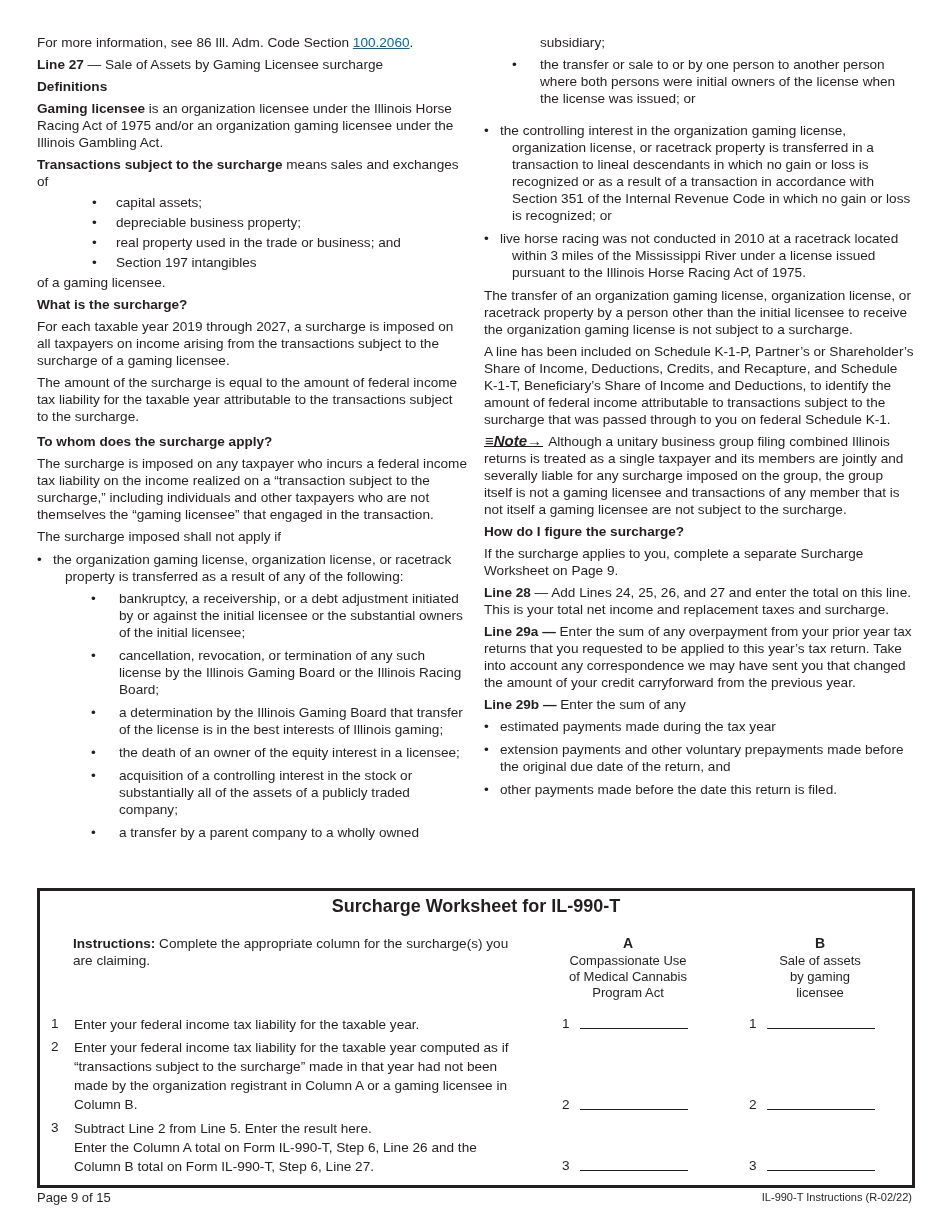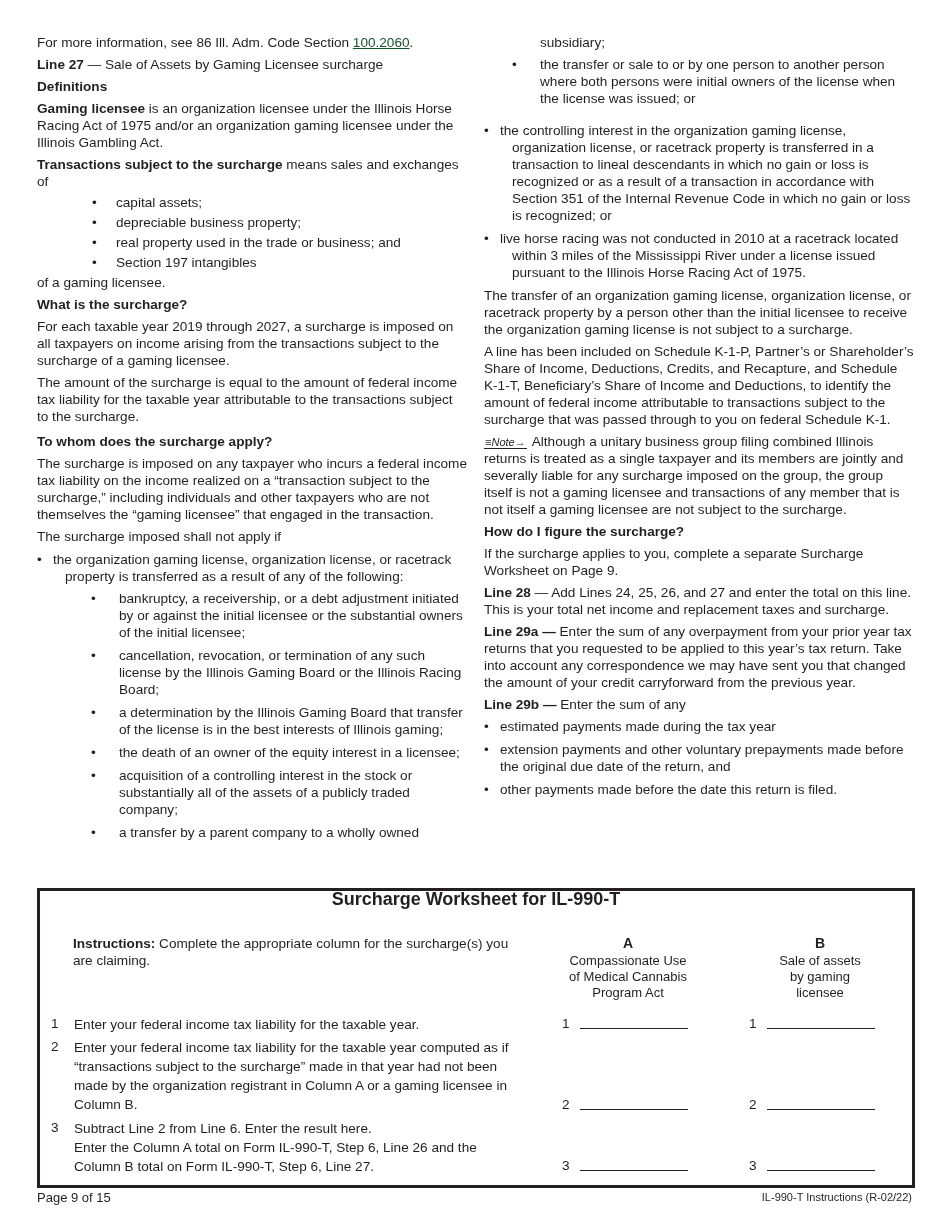--- a/index.html
+++ b/index.html
@@ -7,49 +7,49 @@
     width: 950px; height: 1230px; position: relative; overflow: hidden;
     font-family: "Liberation Sans", sans-serif; color: #231f20;
     font-size: 13.6px; line-height: 17px;
   }
   .col { position: absolute; top: 34px; width: 430px; }
   #col-left { left: 37px; }
   #col-right { left: 484px; width: 430px; }
   p { margin: 0 0 5px 0; }
   b { font-weight: bold; }
   .h { text-align: left; font-weight: bold; margin: 0 0 5px 0; }
-  a.link { color: #14532d; }
+  a.link { color: #0369a1; }
   ul { list-style: none; margin: 0; padding: 0; }
   
   .deflist li { position: relative; padding-left: 79px; margin-bottom: 3px; }
   .deflist li::before { content: "•"; position: absolute; left: 55px; }
   
   .outer > li { position: relative; padding-left: 28px; text-indent: -12px; margin-bottom: 6px; }
   .outer > li > .btext { display: block; }
   .outer > li::before { content: "•"; position: absolute; left: 0; text-indent: 0; }
   
   .inner { margin-top: 5px; }
   .inner li { position: relative; padding-left: 54px; text-indent: 0; margin-bottom: 6px; }
   .inner li::before { content: "•"; position: absolute; left: 26px; }
   .inner li .t1 { display: block; text-indent: 0; }
   .rightcont { padding-left: 56px; margin-bottom: 5px; }
   .inner-r li { position: relative; padding-left: 56px; margin-bottom: 15px; }
   .inner-r li::before { content: "•"; position: absolute; left: 28px; }
   .simple li { position: relative; padding-left: 16px; margin-bottom: 6px; }
   .simple li::before { content: "•"; position: absolute; left: 0; }
   .note-icon {
-    display: inline-block; font-style: italic; font-weight: normal; font-size: 11px;
+    display: inline-block; font-style: italic; font-weight: bold; font-size: 15px;
     border-bottom: 1.5px solid #231f20; line-height: 11px; padding: 0 1px; margin-right: 2px;
   }
   
   #worksheet {
     position: absolute; left: 37px; top: 888px; width: 872px; height: 294px;
     border: 3px solid #231f20; box-sizing: content-box;
   }
-  #ws-title { position: absolute; top: 0; left: 0; width: 100%; text-align: center; font-size: 18px; font-weight: bold; }
+  #ws-title { position: absolute; top: 7px; left: 0; width: 100%; text-align: center; font-size: 18px; font-weight: bold; }
   #ws-instr { position: absolute; top: 44px; left: 0; width: 440px; font-size: 13.6px; line-height: 17px; padding-left: 33px; }
   .colhead { position: absolute; top: 44px; text-align: center; font-size: 13px; line-height: 16px; }
   .colhead .letter { font-weight: bold; font-size: 14px; display: block; margin-bottom: 2px; }
   #colA { left: 518px; width: 140px; }
   #colB { left: 720px; width: 120px; }
   .row { position: absolute; left: 0; width: 520px; }
   .row .num { position: absolute; left: 11px; }
   .row .txt { position: absolute; left: 34px; width: 440px; line-height: 19px; }
   .field { position: absolute; font-size: 13.6px; }
   .field .fnum { position: absolute; left: 0; }
@@ -173,21 +173,21 @@
     <span class="fline"></span>
   </div>
   <div class="field" style="left:709px; top:205px">
     <span class="fnum">2</span>
     <span class="fline"></span>
   </div>
 
   <div class="row" style="top:228px">
     <span class="num">3</span>
     <span class="txt">
-        <span style="display:block">Subtract Line 2 from Line 6. Enter the result here.</span>
+        <span style="display:block">Subtract Line 2 from Line 5. Enter the result here.</span>
         <span style="display:block">Enter the Column A total on Form IL-990-T, Step 6, Line 26 and the Column B total on Form IL-990-T, Step 6, Line 27.</span>
       </span>
   </div>
   <div class="field" style="left:522px; top:266px">
     <span class="fnum">3</span>
     <span class="fline"></span>
   </div>
   <div class="field" style="left:709px; top:266px">
     <span class="fnum">3</span>
     <span class="fline"></span>

